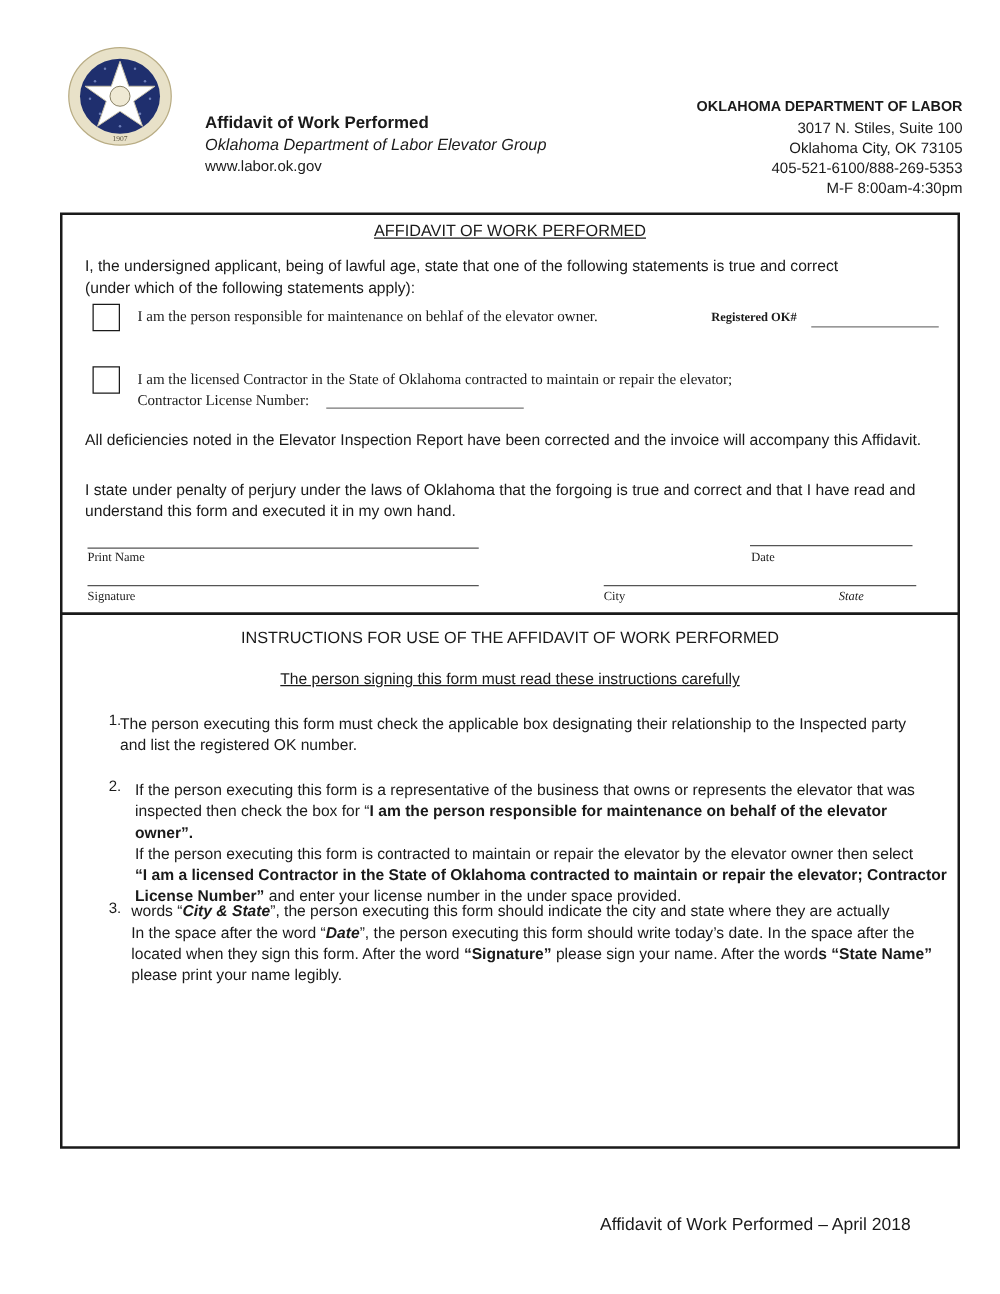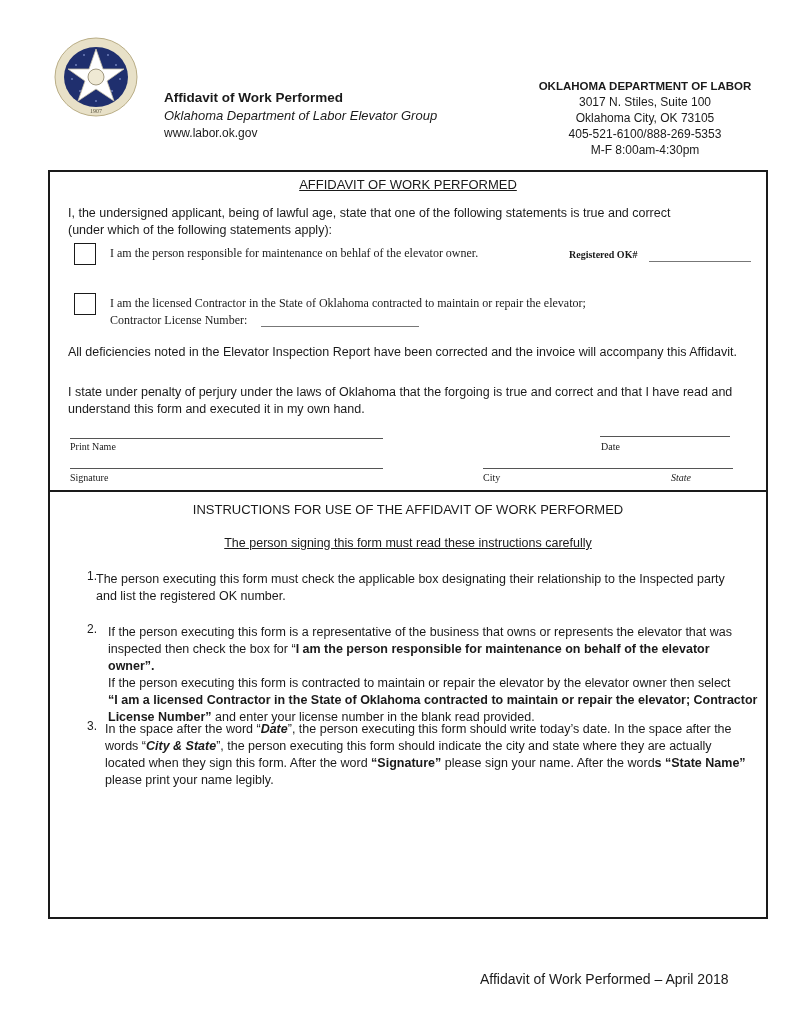--- a/index.html
+++ b/index.html
@@ -5,21 +5,21 @@
   html, body { margin: 0; padding: 0; background: #ffffff; }
   body { width: 800px; height: 1035px; position: relative; overflow: hidden; color: #1a1a1a; font-family: "Liberation Sans", sans-serif; }
   .sans { font-family: "Liberation Sans", sans-serif; }
 
   
   .seal { position: absolute; left: 54px; top: 37px; width: 84px; height: 80px; }
   .hdr-left { position: absolute; left: 164px; top: 89px; }
   .hdr-title { font-size: 13.5px; font-weight: bold; line-height: 18px; }
   .hdr-sub { font-size: 13px; font-style: italic; line-height: 18px; }
   .hdr-url { font-size: 12px; line-height: 17px; }
-  .hdr-right { position: absolute; left: 520px; top: 78px; width: 250px; text-align: center; font-size: 12px; line-height: 16px; }
+  .hdr-right { position: absolute; left: 520px; top: 78px; width: 250px; text-align: right; font-size: 12px; line-height: 16px; }
   .hdr-right .dept { font-weight: bold; font-size: 11.5px; }
 
   
   .box { position: absolute; left: 48px; width: 720px; border: 2px solid #1a1a1a; box-sizing: border-box; }
   .box1 { top: 170px; height: 322px; }
   .box2 { top: 490px; height: 429px; }
 
   .abs { position: absolute; }
   .box-title { left: 0; right: 0; text-align: center; font-size: 13px; }
   .u { text-decoration: underline; }
@@ -125,25 +125,25 @@
     <div>The person executing this form must check the applicable box designating their relationship to the Inspected party</div>
     <div>and list the registered OK number.</div>
   </div>
 
   <div class="abs num sans" style="left:37px; top:130px;">2.</div>
   <div class="abs instr sans" style="left:58px; top:132px; width:650px;">
     <div>If the person executing this form is a representative of the business that owns or represents the elevator that was</div>
     <div><span>inspected then check the box for “</span><b>I am the person responsible for maintenance on behalf of the elevator owner”.</b></div>
     <div>If the person executing this form is contracted to maintain or repair the elevator by the elevator owner then select</div>
     <div><b>“I am a licensed Contractor in the State of Oklahoma contracted to maintain or repair the elevator; Contractor</b></div>
-    <div><b>License Number”</b><span> and enter your license number in the blank read provided.</span></div>
+    <div><b>License Number”</b><span> and enter your license number in the under space provided.</span></div>
   </div>
 
   <div class="abs num sans" style="left:37px; top:227px;">3.</div>
   <div class="abs instr sans" style="left:55px; top:229px; width:655px;">
+    <div><span>words “</span><span class="bi">City &amp; State</span><span>”, the person executing this form should indicate the city and state where they are actually</span></div>
     <div><span>In the space after the word “</span><span class="bi">Date</span><span>”, the person executing this form should write today’s date.  In the space after the</span></div>
-    <div><span>words “</span><span class="bi">City &amp; State</span><span>”, the person executing this form should indicate the city and state where they are actually</span></div>
     <div><span>located when they sign this form.  After the word </span><b>“Signature”</b><span> please sign your name.  After the word</span><b>s “State Name”</b></div>
     <div>please print your name legibly.</div>
   </div>
 </div>
 
 <div class="footer sans">Affidavit of Work Performed – April 2018</div>
 
 </body></html>

